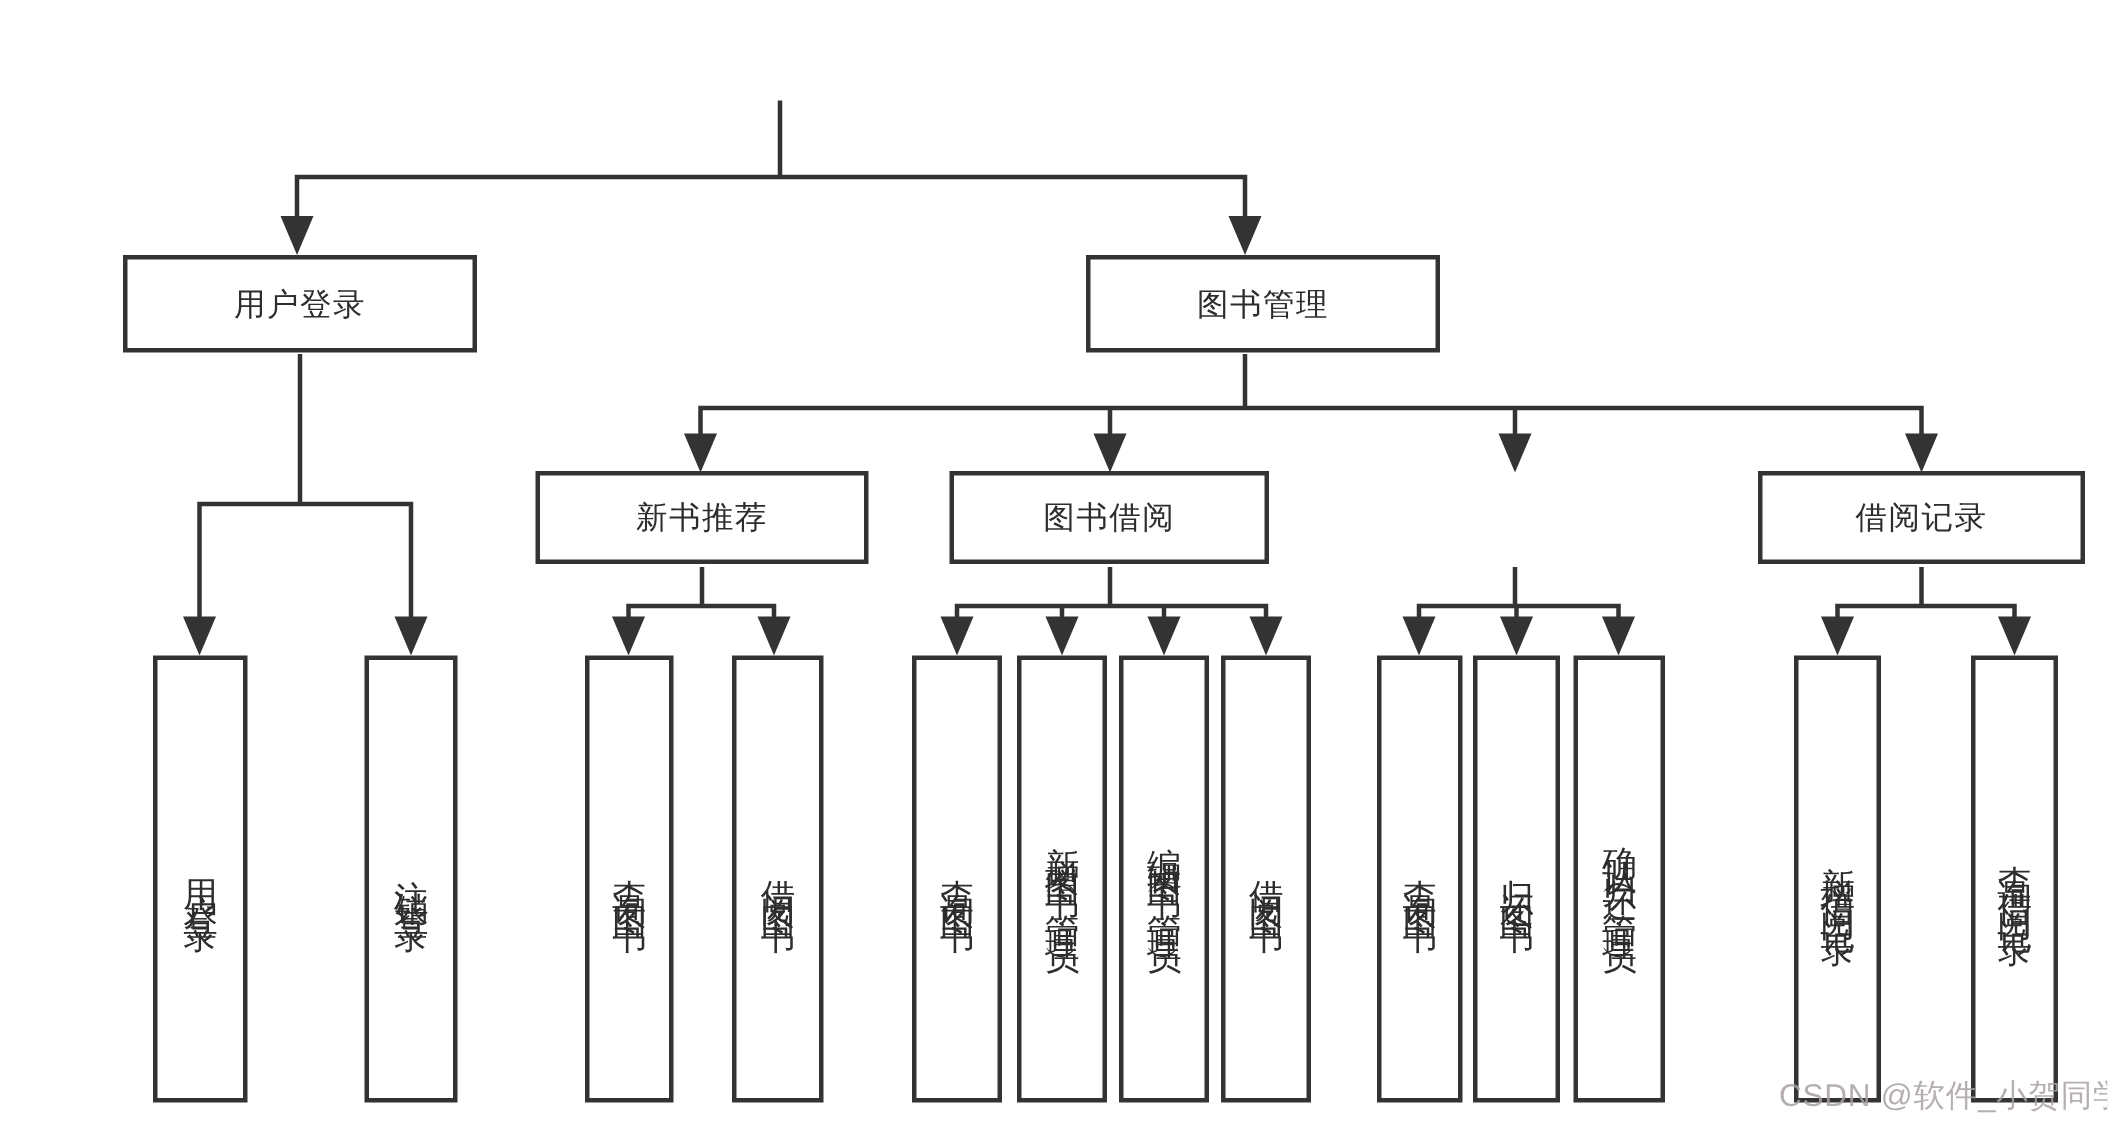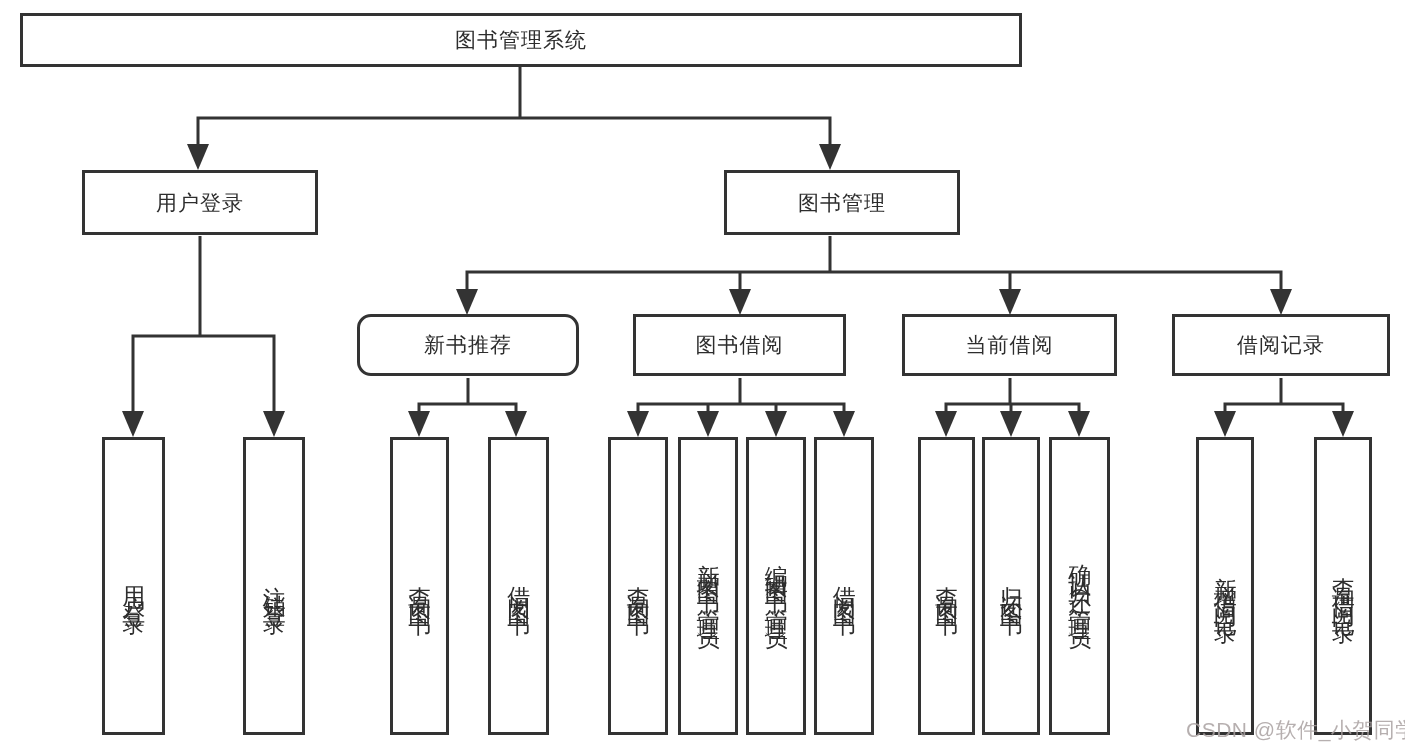--- a/index.html
+++ b/index.html
@@ -81,28 +81,26 @@
       <polygon points="765,411 787,411 776,437"></polygon>
       <polygon points="833,411 855,411 844,437"></polygon>
       <polygon points="935,411 957,411 946,437"></polygon>
       <polygon points="1000,411 1022,411 1011,437"></polygon>
       <polygon points="1068,411 1090,411 1079,437"></polygon>
       <polygon points="1214,411 1236,411 1225,437"></polygon>
       <polygon points="1332,411 1354,411 1343,437"></polygon>
     </g>
   </svg>
 
-  <div class="node hbox root-box" style="left:20px; top:13px; width:1002px; height:54px;">图书管理系统</div>
 
   <div class="node hbox" style="left:82px; top:170px; width:236px; height:65px;">用户登录</div>
   <div class="node hbox" style="left:712px; top:170px; width:236px; height:65px;margin-left:12px;">图书管理</div>
 
-  <div class="node hbox" style="left:357px; top:314px; width:222px; height:62px;border-radius:14px;">新书推荐</div>
+  <div class="node hbox" style="left:357px; top:314px; width:222px; height:62px;">新书推荐</div>
   <div class="node hbox" style="left:633px; top:314px; width:213px; height:62px;">图书借阅</div>
-  <div class="node hbox" style="left:902px; top:314px; width:215px; height:62px;">当前借阅</div>
   <div class="node hbox" style="left:1172px; top:314px; width:218px; height:62px;">借阅记录</div>
 
   <div class="node vbox" style="left:102px; top:437px; width:63px; height:298px;">用户登录</div>
   <div class="node vbox" style="left:243px; top:437px; width:62px; height:298px;">注销登录</div>
 
   <div class="node vbox" style="left:390px; top:437px; width:59px; height:298px;">查询图书</div>
   <div class="node vbox" style="left:488px; top:437px; width:61px; height:298px;">借阅图书</div>
 
   <div class="node vbox" style="left:608px; top:437px; width:60px; height:298px;">查询图书</div>
   <div class="node vbox" style="left:678px; top:437px; width:60px; height:298px;">新增图书（管理员）</div>

